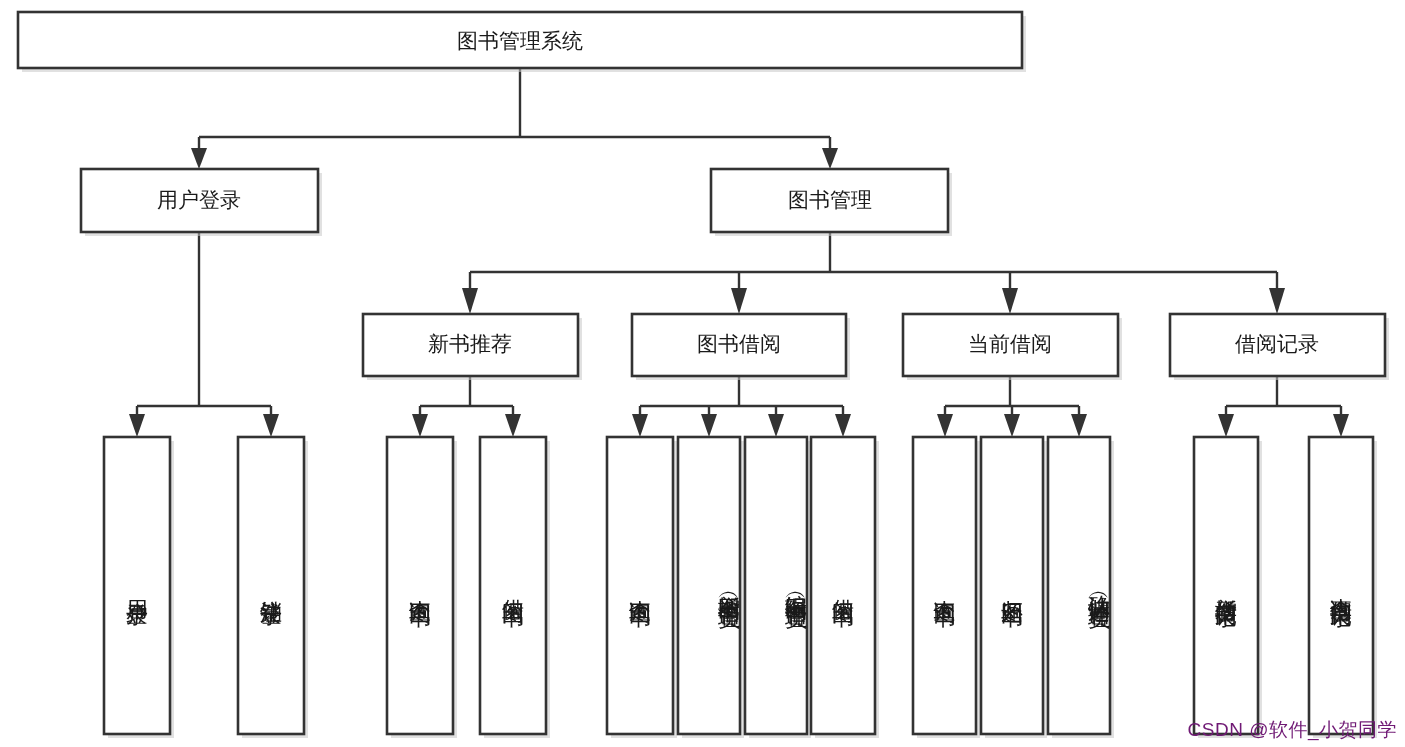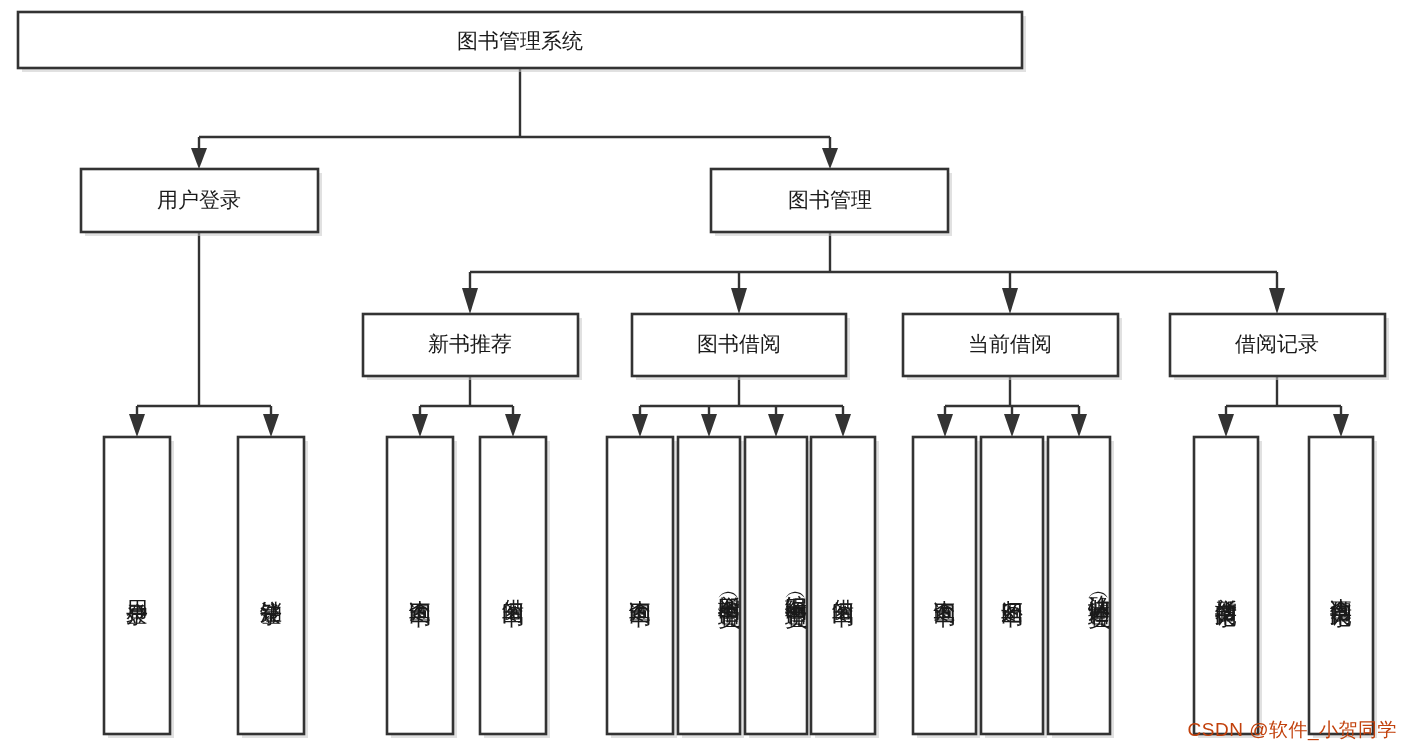--- a/index.html
+++ b/index.html
@@ -66,21 +66,21 @@
     text-align: center;
     white-space: nowrap;
     pointer-events: none;
   }
   .watermark {
     position: absolute;
     right: 8px;
     bottom: 4px;
     font-family: "Liberation Sans", "DejaVu Sans", sans-serif;
     font-size: 19px;
-    color: #c2410c;
+    color: #701a75;
     letter-spacing: 0.5px;
     white-space: nowrap;
   }
 </style>
 </head>
 <body>
 
 <div id="diagram-root">
 
   <svg class="flow" viewBox="0 0 1405 747">

